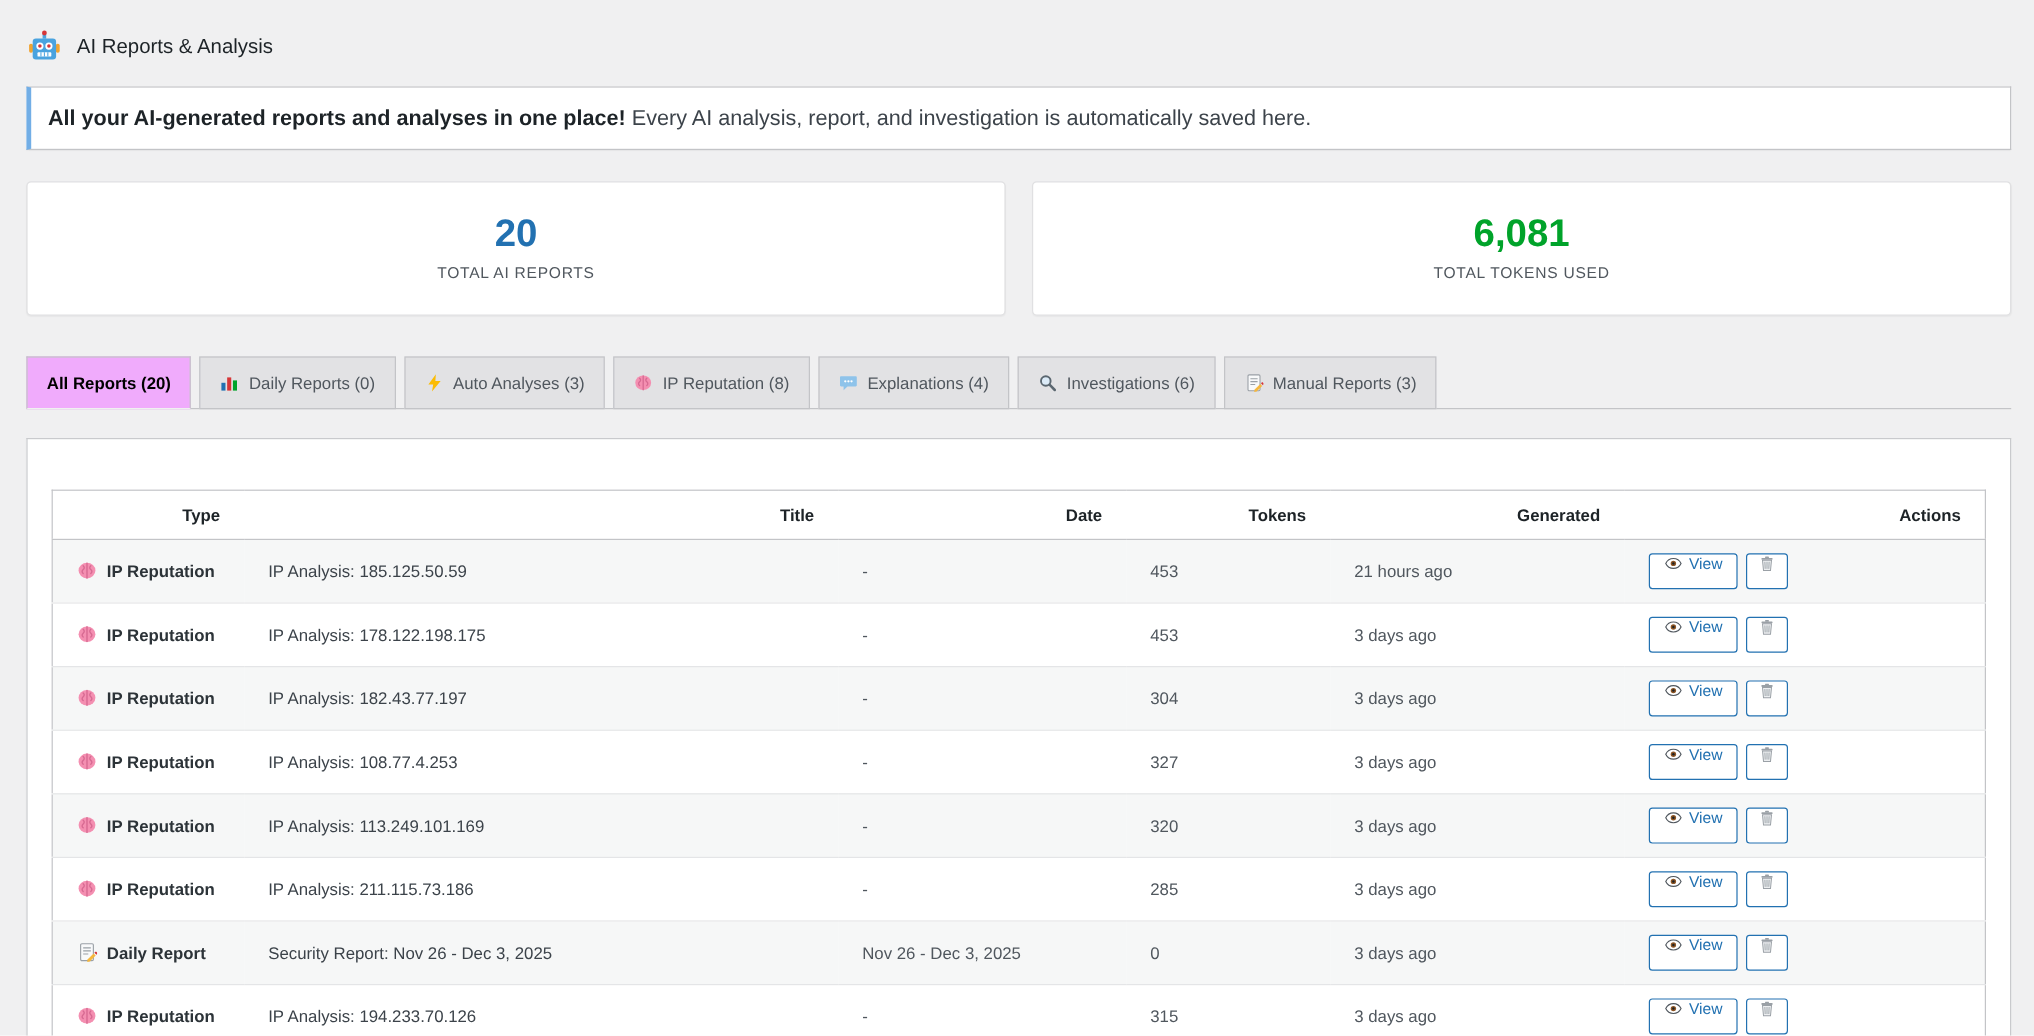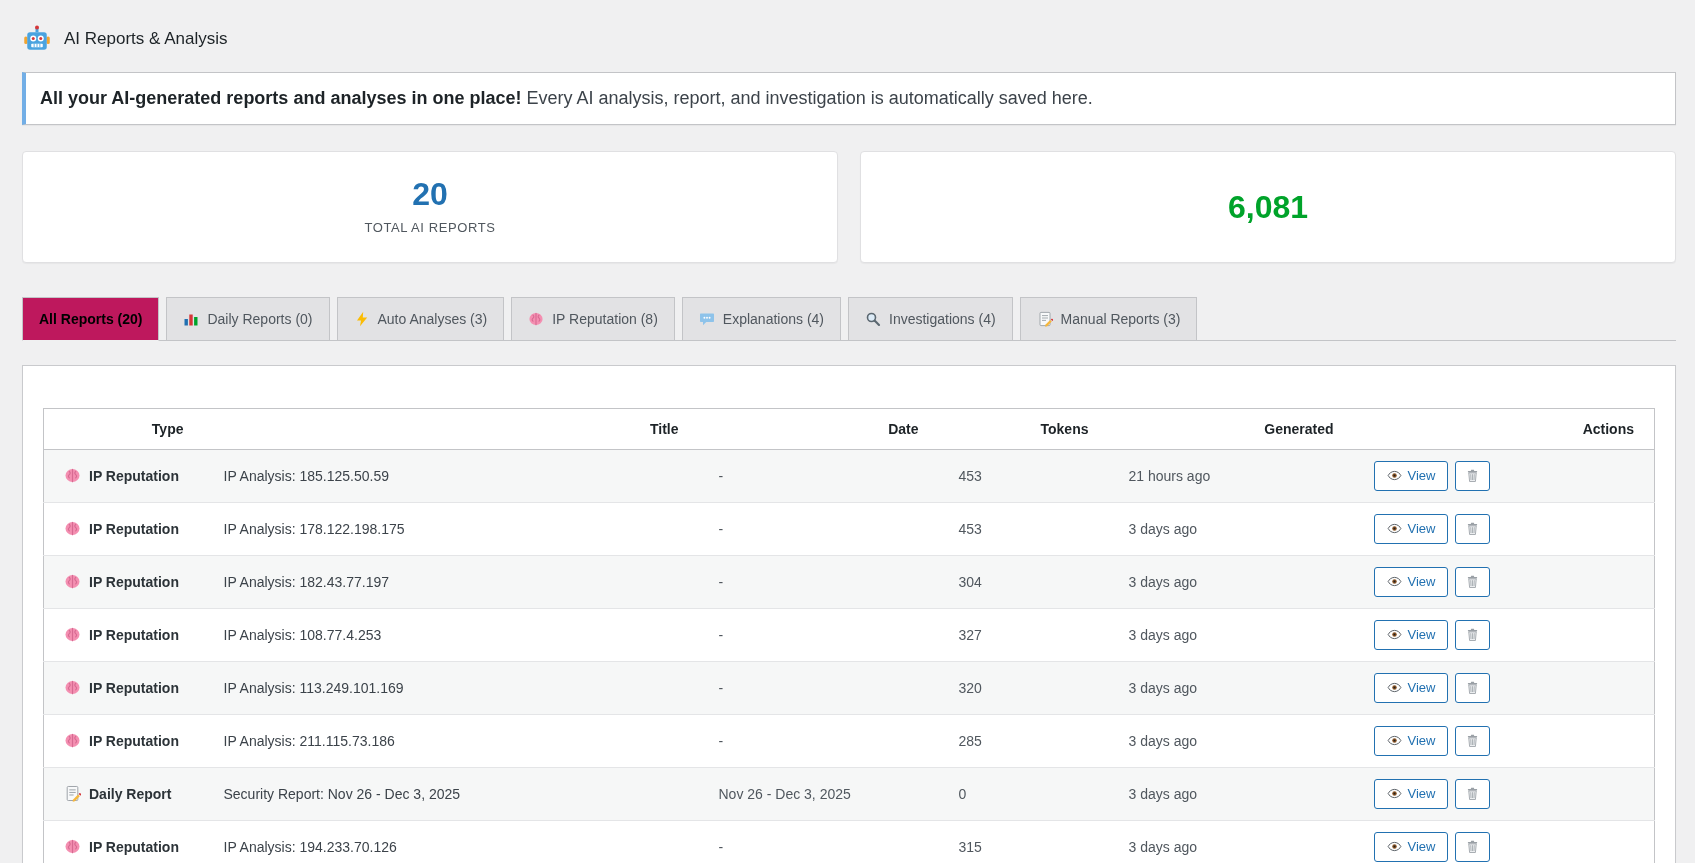--- a/index.html
+++ b/index.html
@@ -46,21 +46,21 @@
   
   .tabs { margin-top:34px; display:flex; border-bottom:1px solid #c3c4c7; }
   .nav-tab {
     display:inline-flex; align-items:center; gap:8px;
     padding:10px 16px; margin:0 7px -1px 0;
     background:#e2e2e4; border:1px solid #c3c4c7;
     font-size:14px; line-height:22px; color:#50575e;
     text-decoration:none; cursor:pointer; white-space:nowrap;
   }
   .nav-tab.active {
-    background:#be185d; color:#000; font-weight:600;
+    background:#f0abfc; color:#000; font-weight:600;
     border-bottom:1px solid #f0f0f1;
   }
   .tab-icon svg { width:16px; height:16px; display:block; }
 
   
   .panel {
     margin-top:24px;
     background:#fff;
     border:1px solid #c9cacd; border-bottom:none;
     box-shadow:0 1px 1px rgba(0,0,0,.04);
@@ -85,21 +85,21 @@
     overflow:hidden; white-space:nowrap;
   }
   tbody tr:first-child td { border-top:none; }
   tbody tr:nth-child(odd) { background:#f6f7f7; }
   tbody tr:nth-child(even) { background:#fff; }
   .type-inner { display:flex; align-items:center; gap:8px; font-weight:700; color:#2c3338; }
   .type-icon svg { width:17px; height:17px; display:block; }
   td.col-title { color:#3c434a; }
   .actions-inner { display:flex; align-items:center; gap:7px; }
   button.btn {
-    display:inline-flex; align-items:center; gap:6px;
+    display:inline-flex; gap:6px;
     height:30px; padding:0 12px; box-sizing:border-box;
     background:#fff; border:1px solid #2271b1; border-radius:3px;
     color:#2271b1; font-size:13px; font-family:inherit; cursor:pointer;
   }
   button.btn.trash-btn { padding:0 9px; }
   .btn-icon svg { width:15px; height:15px; display:block; }
 </style>
 </head>
 <body>
 
@@ -127,21 +127,22 @@
   <div class="notice">
     <b>All your AI-generated reports and analyses in one place!</b><span> Every AI analysis, report, and investigation is automatically saved here.</span>
   </div>
 
   <div class="stats">
     <div class="stat-card">
       <div class="stat-value" style="color: rgb(34, 113, 177);">20</div>
       <div class="stat-label">TOTAL AI REPORTS</div>
     </div>
     <div class="stat-card">
-      <div class="stat-value" style="color: rgb(0, 163, 42); margin-top: 13px;">6,081</div>
+      <div class="stat-value" style="color: rgb(0, 163, 42);">6,081</div>
+      <div class="stat-label">TOTAL TOKENS USED</div>
     </div>
   </div>
 
   <div class="tabs">
   <a class="nav-tab active">
         <span class="tab-label">All Reports (20)</span>
       </a>
 
   <a class="nav-tab">
         <span class="tab-icon">
@@ -186,21 +187,21 @@
       </a>
 
   <a class="nav-tab">
         <span class="tab-icon">
           <svg viewBox="0 0 16 16">
             <circle cx="6.5" cy="6.5" r="4" fill="#dcebf7"></circle>
             <circle cx="6.5" cy="6.5" r="4" fill="none" stroke="#5b6770" stroke-width="1.6"></circle>
             <line x1="9.6" y1="9.6" x2="14" y2="14" stroke="#5b6770" stroke-width="2.1" stroke-linecap="round"></line>
           </svg>
         </span>
-        <span class="tab-label">Investigations (4)</span>
+        <span class="tab-label">Investigations (6)</span>
       </a>
 
   <a class="nav-tab">
         <span class="tab-icon">
           <svg viewBox="0 0 16 16">
             <rect x="3" y="1.4" width="10" height="13.2" rx="1" fill="#f8f9fa" stroke="#9aa0a6" stroke-width="0.9"></rect>
             <line x1="5" y1="4.6" x2="11" y2="4.6" stroke="#9aa0a6" stroke-width="0.9"></line>
             <line x1="5" y1="7" x2="11" y2="7" stroke="#9aa0a6" stroke-width="0.9"></line>
             <line x1="5" y1="9.4" x2="9" y2="9.4" stroke="#9aa0a6" stroke-width="0.9"></line>
             <path d="M8.6 13.6l4.6-4.6 1.6 1.6-4.6 4.6-2.1.5z" fill="#f6b73c"></path>

